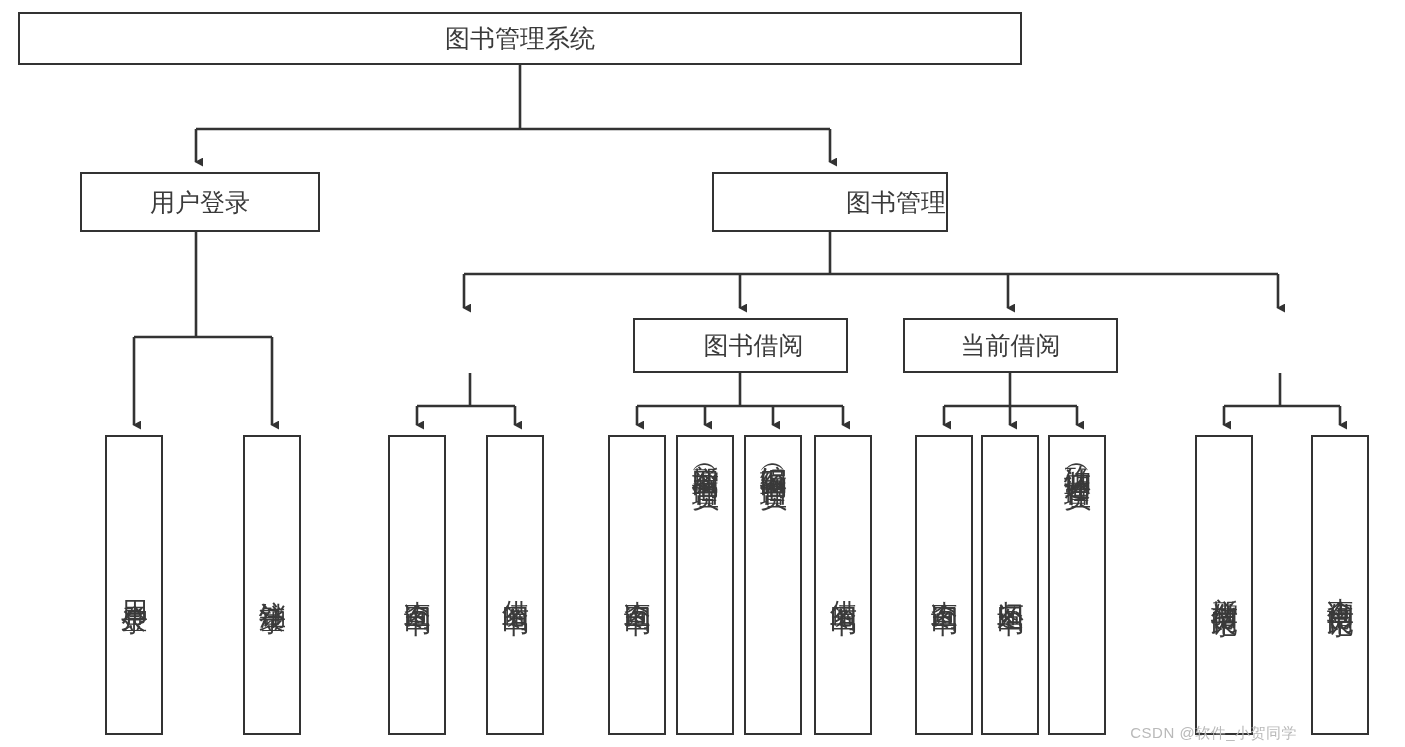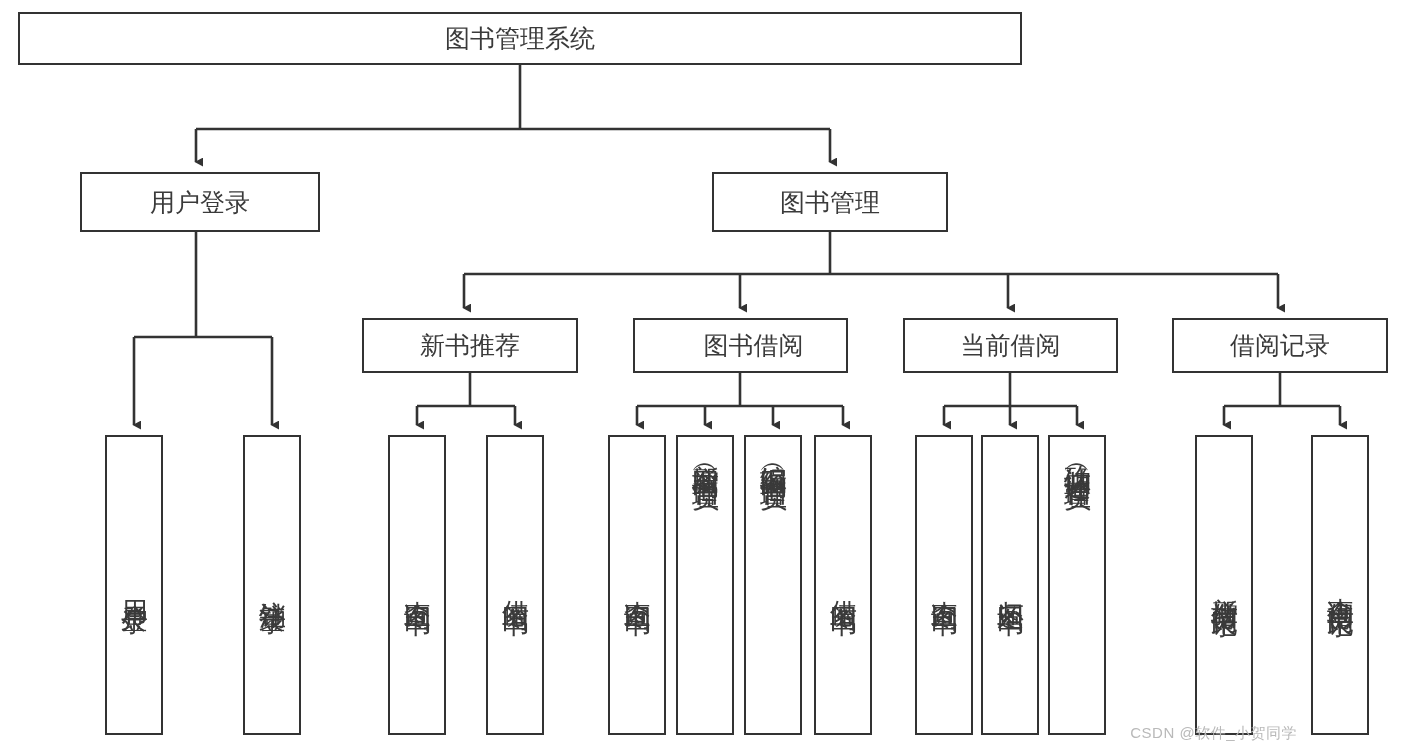--- a/index.html
+++ b/index.html
@@ -116,35 +116,29 @@
     </g>
   </svg>
 
   <div class="node root h-node" style="left:18px;top:12px;width:1004px;height:53px;">
     <span class="lbl">图书管理系统</span>
   </div>
 
   <div class="node h-node" style="left:80px;top:172px;width:240px;height:60px;">
     <span class="lbl">用户登录</span>
   </div>
-  <div class="node h-node" style="left:712px;top:172px;width:236px;height:60px;">
+  <div class="node h-node" style="left:712px;top:172px;width:236px;height:60px;justify-content:flex-end;">
     <span class="lbl">图书管理</span>
   </div>
 
-  <div class="node h-node" style="left:362px;top:318px;width:216px;height:55px;">
-    <span class="lbl">新书推荐</span>
-  </div>
   <div class="node h-node" style="left:633px;top:318px;width:215px;height:55px;padding-left:26px;">
     <span class="lbl">图书借阅</span>
   </div>
   <div class="node h-node" style="left:903px;top:318px;width:215px;height:55px;">
     <span class="lbl">当前借阅</span>
-  </div>
-  <div class="node h-node" style="left:1172px;top:318px;width:216px;height:55px;">
-    <span class="lbl">借阅记录</span>
   </div>
 
   <div class="node leaf center" style="left:105px;top:435px;width:58px;height:300px;">
     <span class="lbl">用户登录</span>
   </div>
   <div class="node leaf center" style="left:243px;top:435px;width:58px;height:300px;">
     <span class="lbl">注销登录</span>
   </div>
 
   <div class="node leaf center" style="left:388px;top:435px;width:58px;height:300px;">

